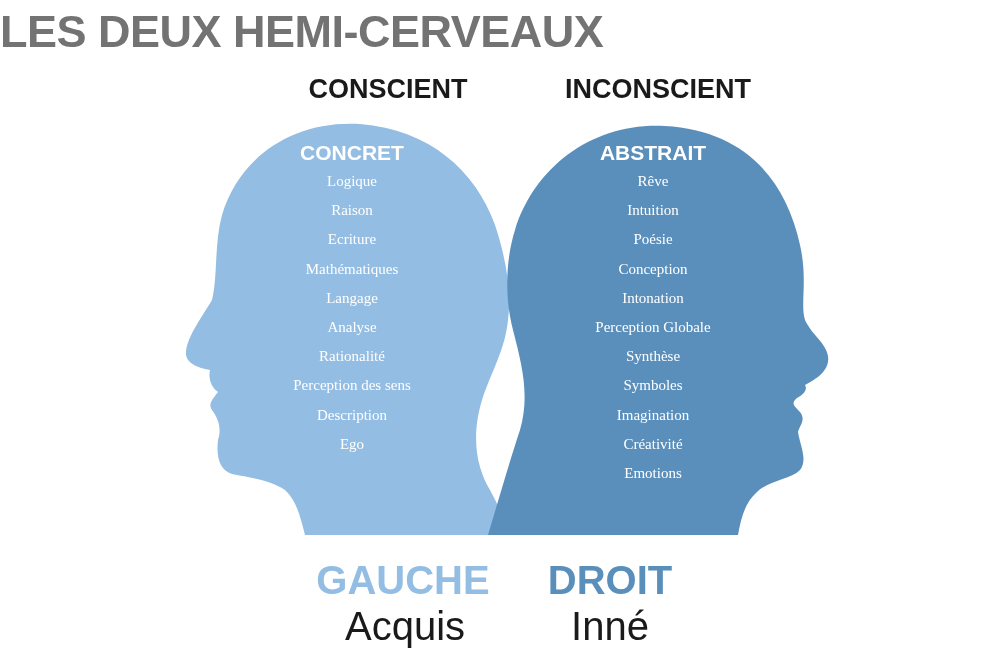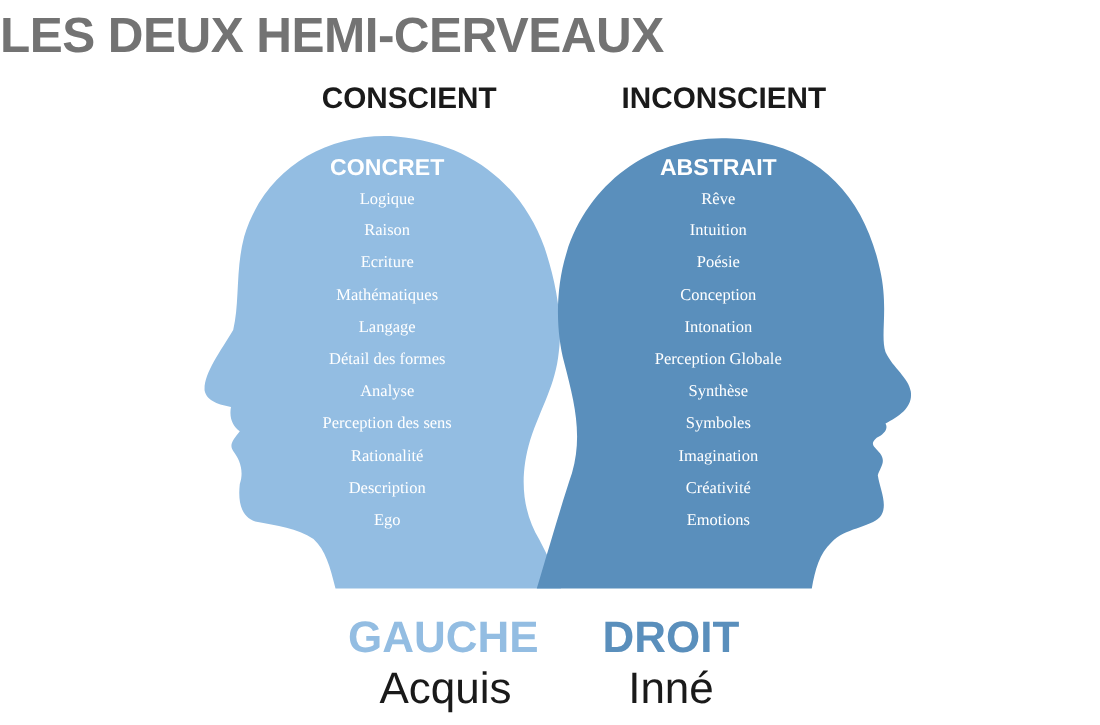--- a/index.html
+++ b/index.html
@@ -2,21 +2,21 @@
 <html><head>
 <meta charset="utf-8">
 <style>
   html, body { margin: 0; padding: 0; background: #ffffff; }
   body { width: 1000px; height: 659px; position: relative; overflow: hidden;
          font-family: "Liberation Sans", "DejaVu Sans", sans-serif; }
   .title { position: absolute; left: 0; width: 1000px; top: 6px; text-align: left;
            font-size: 45px; font-weight: bold; color: #737373; letter-spacing: -0.5px; }
   .sub { position: absolute; top: 74px; font-size: 27px; font-weight: bold; color: #1a1a1a;
          text-align: center; width: 260px; }
-  .sub.left { left: 242px; }
+  .sub.left { left: 258px; }
   .sub.right { left: 528px; }
   svg.heads { position: absolute; left: 0; top: 0; }
   .list { position: absolute; top: 138px; width: 300px; text-align: center; color: #ffffff; }
   .list.left { left: 202px; }
   .list.right { left: 503px; }
   .list .head { font-size: 21px; font-weight: bold; line-height: 29px; height: 29px; }
   .list .item { font-size: 15px; line-height: 29.2px; height: 29.2px; white-space: nowrap; font-family: Liberation Serif, serif; }
   .bottom { position: absolute; text-align: center; width: 240px; }
   .side { top: 558px; font-size: 40px; font-weight: bold; }
   .side.left { left: 283px; text-align: center; }
@@ -71,24 +71,23 @@
        C 510 460, 500 495, 488 535 Z"></path>
 </svg>
 
 <div class="list left">
   <div class="head">CONCRET</div>
   <div class="item">Logique</div>
   <div class="item">Raison</div>
   <div class="item">Ecriture</div>
   <div class="item">Mathématiques</div>
   <div class="item">Langage</div>
-  <div class="item">Détail des formes</div>
   <div class="item">Analyse</div>
+  <div class="item">Rationalité</div>
   <div class="item">Perception des sens</div>
-  <div class="item">Rationalité</div>
   <div class="item">Description</div>
   <div class="item">Ego</div>
 </div>
 
 <div class="list right">
   <div class="head">ABSTRAIT</div>
   <div class="item">Rêve</div>
   <div class="item">Intuition</div>
   <div class="item">Poésie</div>
   <div class="item">Conception</div>

